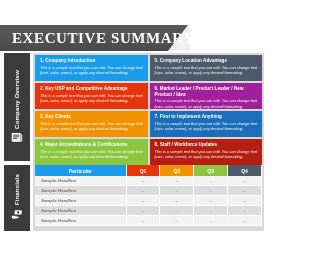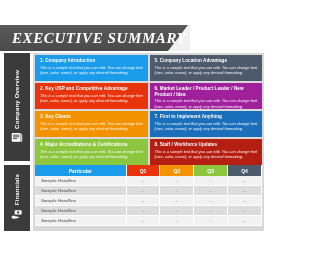--- a/index.html
+++ b/index.html
@@ -10,21 +10,21 @@
 
   
   .banner{position:absolute;left:0;top:0;width:190px;height:26px;}
   .banner-bg{position:absolute;left:0;top:0;width:168px;height:26px;
              background:linear-gradient(to bottom,#5a5a5a,#4a4a4a);}
   .banner-tail{position:absolute;left:168px;top:0;width:20px;height:26px;
                background:linear-gradient(to bottom,#5a5a5a,#4a4a4a);
                clip-path:polygon(0 0,100% 0,0 100%);}
   .banner-title{position:absolute;left:12px;top:0;height:26px;line-height:26px;
                 font-family:"Liberation Serif",serif;font-weight:bold;
-                font-size:15px;letter-spacing:.6px;color:#ffffff;white-space:nowrap;font-style:italic;}
+                font-size:15px;letter-spacing:.6px;color:#ffffff;white-space:nowrap;}
   .banner-strip{position:absolute;left:168px;top:0;right:0;height:26px;background:#f0f0f0;}
 
   
   .sidebar{position:absolute;left:4px;top:28px;width:26px;height:178px;}
   .vtab{position:absolute;left:0;width:26px;background:#3b3b3b;
         display:flex;flex-direction:column;align-items:center;justify-content:center;}
   .vtab-a{top:0;height:108px;}
   .vtab-b{top:112px;height:66px;}
   .vtab-label{writing-mode:vertical-rl;transform:rotate(180deg);
               font-size:6px;font-weight:bold;color:#ffffff;letter-spacing:.2px;

